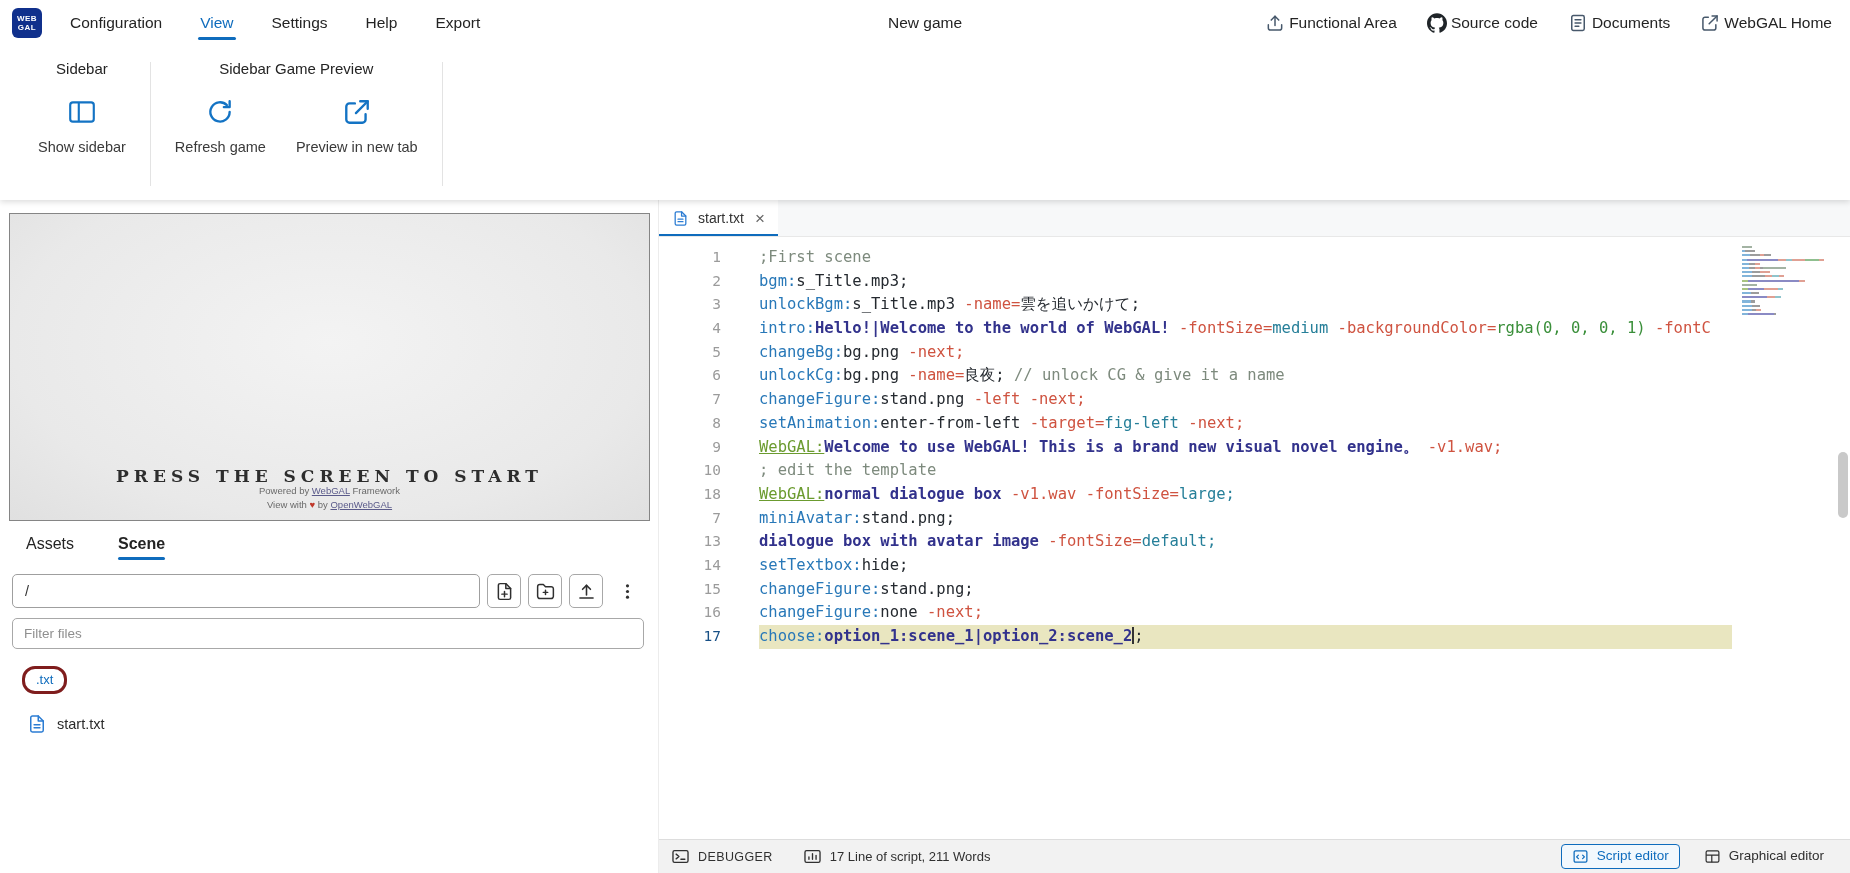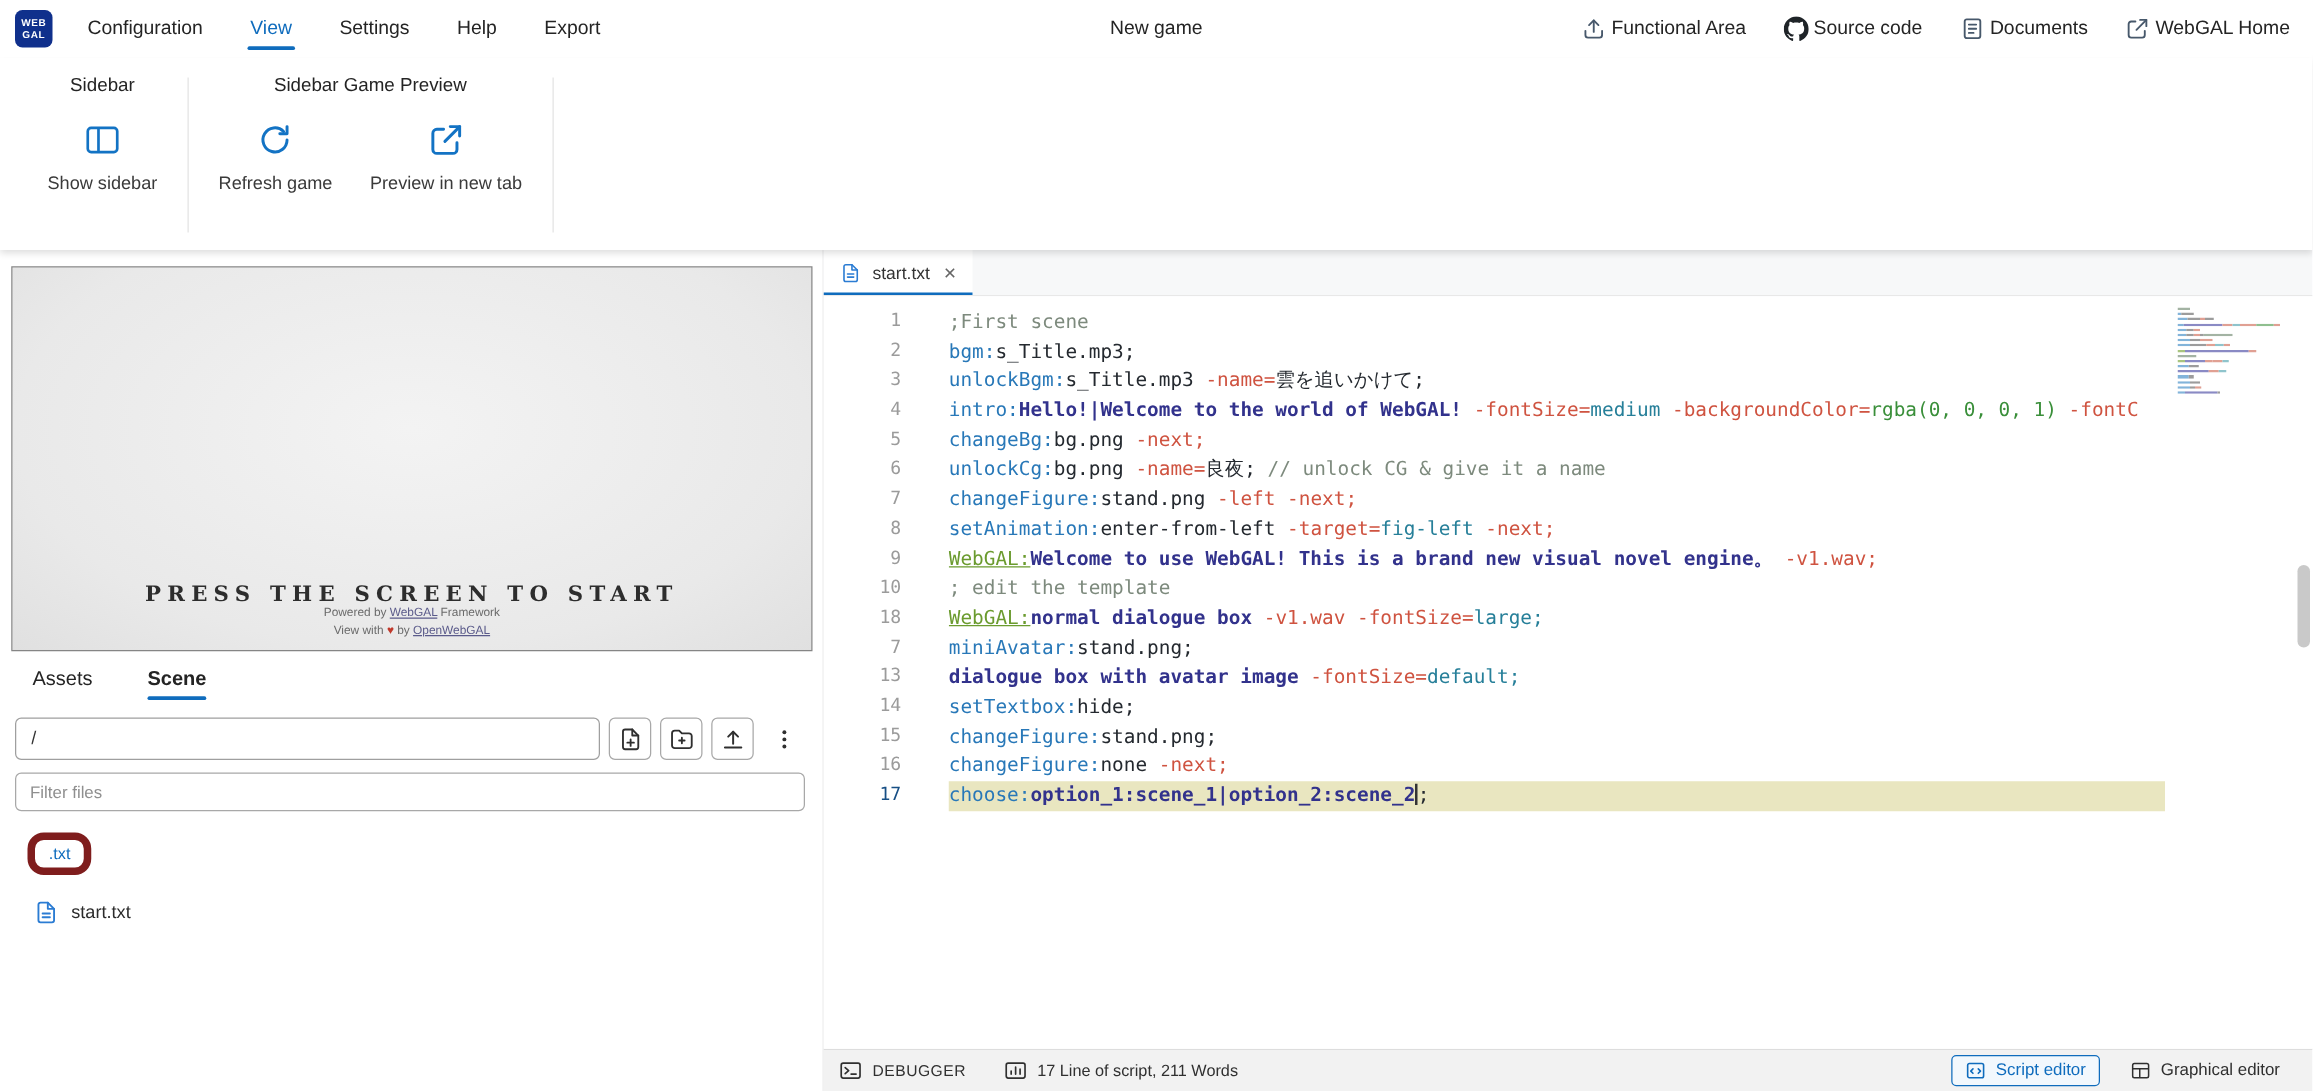--- a/index.html
+++ b/index.html
@@ -49,21 +49,21 @@
   .fp-toolbar { display:flex; gap:7px; align-items:center; margin:14px 14px 0 12px; }
   .path-input { flex:1; height:34px; border:1px solid #9f9f9f; border-radius:5px; padding:0 12px; font-size:14.5px; color:#333; font-family:inherit; outline:none; background:#fff; }
   .tb-btn { width:34px; height:34px; border:1px solid #a8a8a8; border-radius:5px; background:#fff; display:flex; align-items:center; justify-content:center; color:#2f2f2f; cursor:pointer; flex:none; }
   .tb-btn.noborder { border:none; }
   .tb-btn svg { width:21px; height:21px; }
 
   .fp-filter { margin:10px 14px 0 12px; }
   .fp-filter input { width:100%; height:31px; border:1px solid #a8a8a8; border-radius:5px; padding:0 11px; font-size:13.5px; font-family:inherit; color:#333; outline:none; }
   .fp-filter input::placeholder { color:#8f8f8f; }
 
-  .fp-tag { display:inline-block; margin:17px 0 0 22px; border:6px solid #7f1d1d; color:#0f6cbd; border-radius:13px; padding:3px 11px 4px; font-size:13px; cursor:pointer; align-self:flex-start; }
+  .fp-tag { display:inline-block; margin:17px 0 0 22px; border:3px solid #7f1d1d; color:#0f6cbd; border-radius:13px; padding:3px 11px 4px; font-size:13px; cursor:pointer; align-self:flex-start; }
   .fp-files { margin-top:12px; }
   .file-row { display:flex; align-items:center; gap:10px; padding:8px 12px 8px 27px; font-size:14.5px; color:#2b2b2b; cursor:pointer; }
   .file-row .ic { width:20px; height:20px; color:#2b7cd3; display:flex; }
   .file-row .ic svg { width:100%; height:100%; }
 
   
   .editor { flex:1; display:flex; flex-direction:column; position:relative; min-width:0; border-left:1px solid #ececec; }
   .ed-tabbar { height:37px; background:#f7f8f9; display:flex; align-items:stretch; border-bottom:1px solid #e8e8e8; flex:none; }
   .ed-tab { display:flex; align-items:center; gap:9px; padding:0 13px; background:#fff; position:relative; cursor:pointer; }
   .ed-tab::after { content:""; position:absolute; left:0; right:0; bottom:0; height:2.5px; background:#0f6cbd; }

